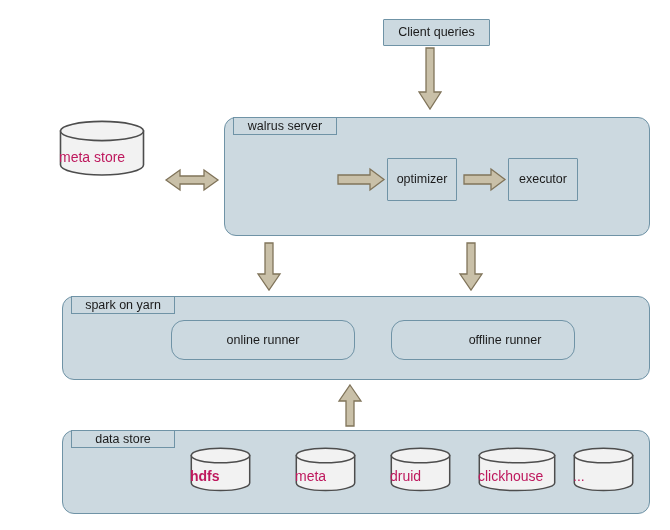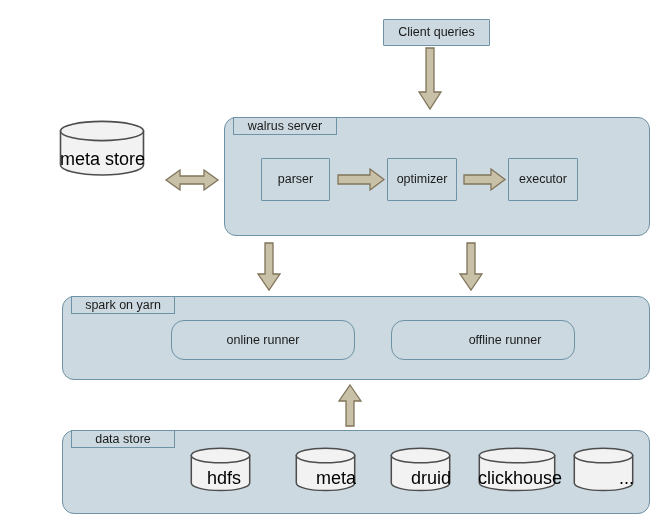--- a/index.html
+++ b/index.html
@@ -72,23 +72,23 @@
   
   .cylinder {
     position: absolute;
     box-sizing: border-box;
   }
   .cylinder svg { display: block; }
   .cyl-label {
     position: absolute;
     left: 0;
     width: 100%;
-    text-align: right;
-    font-size: 18px;
-    color: #000000;
+    text-align: left;
+    font-size: 14px;
+    color: #be185d;
     pointer-events: none;
   }
 
   
   .arrow { position: absolute; }
   .arrow svg { display: block; overflow: visible; }
 </style>
 </head>
 <body>
 
@@ -117,23 +117,20 @@
     <svg width="52" height="22" viewBox="0 0 52 22">
       <polygon points="0,11 14,1 14,7 38,7 38,1 52,11 38,21 38,15 14,15 14,21" fill="#c9c0a8" stroke="#80745a" stroke-width="1.3" stroke-linejoin="miter"></polygon>
     </svg>
   </div>
 
   <div class="container-box" style="position:absolute; left:224px; top:117px; width:424px; height:117px;"></div>
   <div class="tab-label" style="left:233px; top:117px; width:104px; height:18px;">
     <span>walrus server</span>
   </div>
 
-  <div class="node rect-box" style="left:261px; top:158px; width:69px; height:43px;">
-    <span>parser</span>
-  </div>
 
   <div class="arrow" style="left:338px; top:169px; width:47px; height:21px;">
     <svg width="47" height="21" viewBox="0 0 47 21">
       <polygon points="0,6 32,6 32,0 46,10.5 32,21 32,15 0,15" fill="#c9c0a8" stroke="#80745a" stroke-width="1.3" stroke-linejoin="miter"></polygon>
     </svg>
   </div>
 
   <div class="node rect-box" style="left:387px; top:158px; width:70px; height:43px;">
     <span>optimizer</span>
   </div>
@@ -177,21 +174,21 @@
     <svg width="24" height="42" viewBox="0 0 24 42">
       <polygon points="12,0 23,16 16,16 16,41 8,41 8,16 1,16" fill="#c9c0a8" stroke="#80745a" stroke-width="1.3" stroke-linejoin="miter"></polygon>
     </svg>
   </div>
 
   <div class="container-box" style="position:absolute; left:62px; top:430px; width:586px; height:82px;"></div>
   <div class="tab-label" style="left:71px; top:430px; width:104px; height:18px;">
     <span>data store</span>
   </div>
 
-  <div class="cylinder" style="left:190px; top:447px; width:51px; height:45px;">
+  <div class="cylinder" style="left:190px; top:447px; width:51px; height:45px;font-weight:bold;">
     <svg width="61" height="45" viewBox="0 0 61 45">
       <path d="M1.3,8.5 L1.3,36 A29.2,7.6 0 0 0 59.7,36 L59.7,8.5 Z" fill="#f2f2f2" stroke="#4d4d4d" stroke-width="1.5"></path>
       <ellipse cx="30.5" cy="8.5" rx="29.2" ry="7.3" fill="#f2f2f2" stroke="#4d4d4d" stroke-width="1.5"></ellipse>
     </svg>
     <div class="cyl-label" style="top:21px;">hdfs</div>
   </div>
 
   <div class="cylinder" style="left:295px; top:447px; width:61px; height:45px;">
     <svg width="61" height="45" viewBox="0 0 61 45">
       <path d="M1.3,8.5 L1.3,36 A29.2,7.6 0 0 0 59.7,36 L59.7,8.5 Z" fill="#f2f2f2" stroke="#4d4d4d" stroke-width="1.5"></path>

